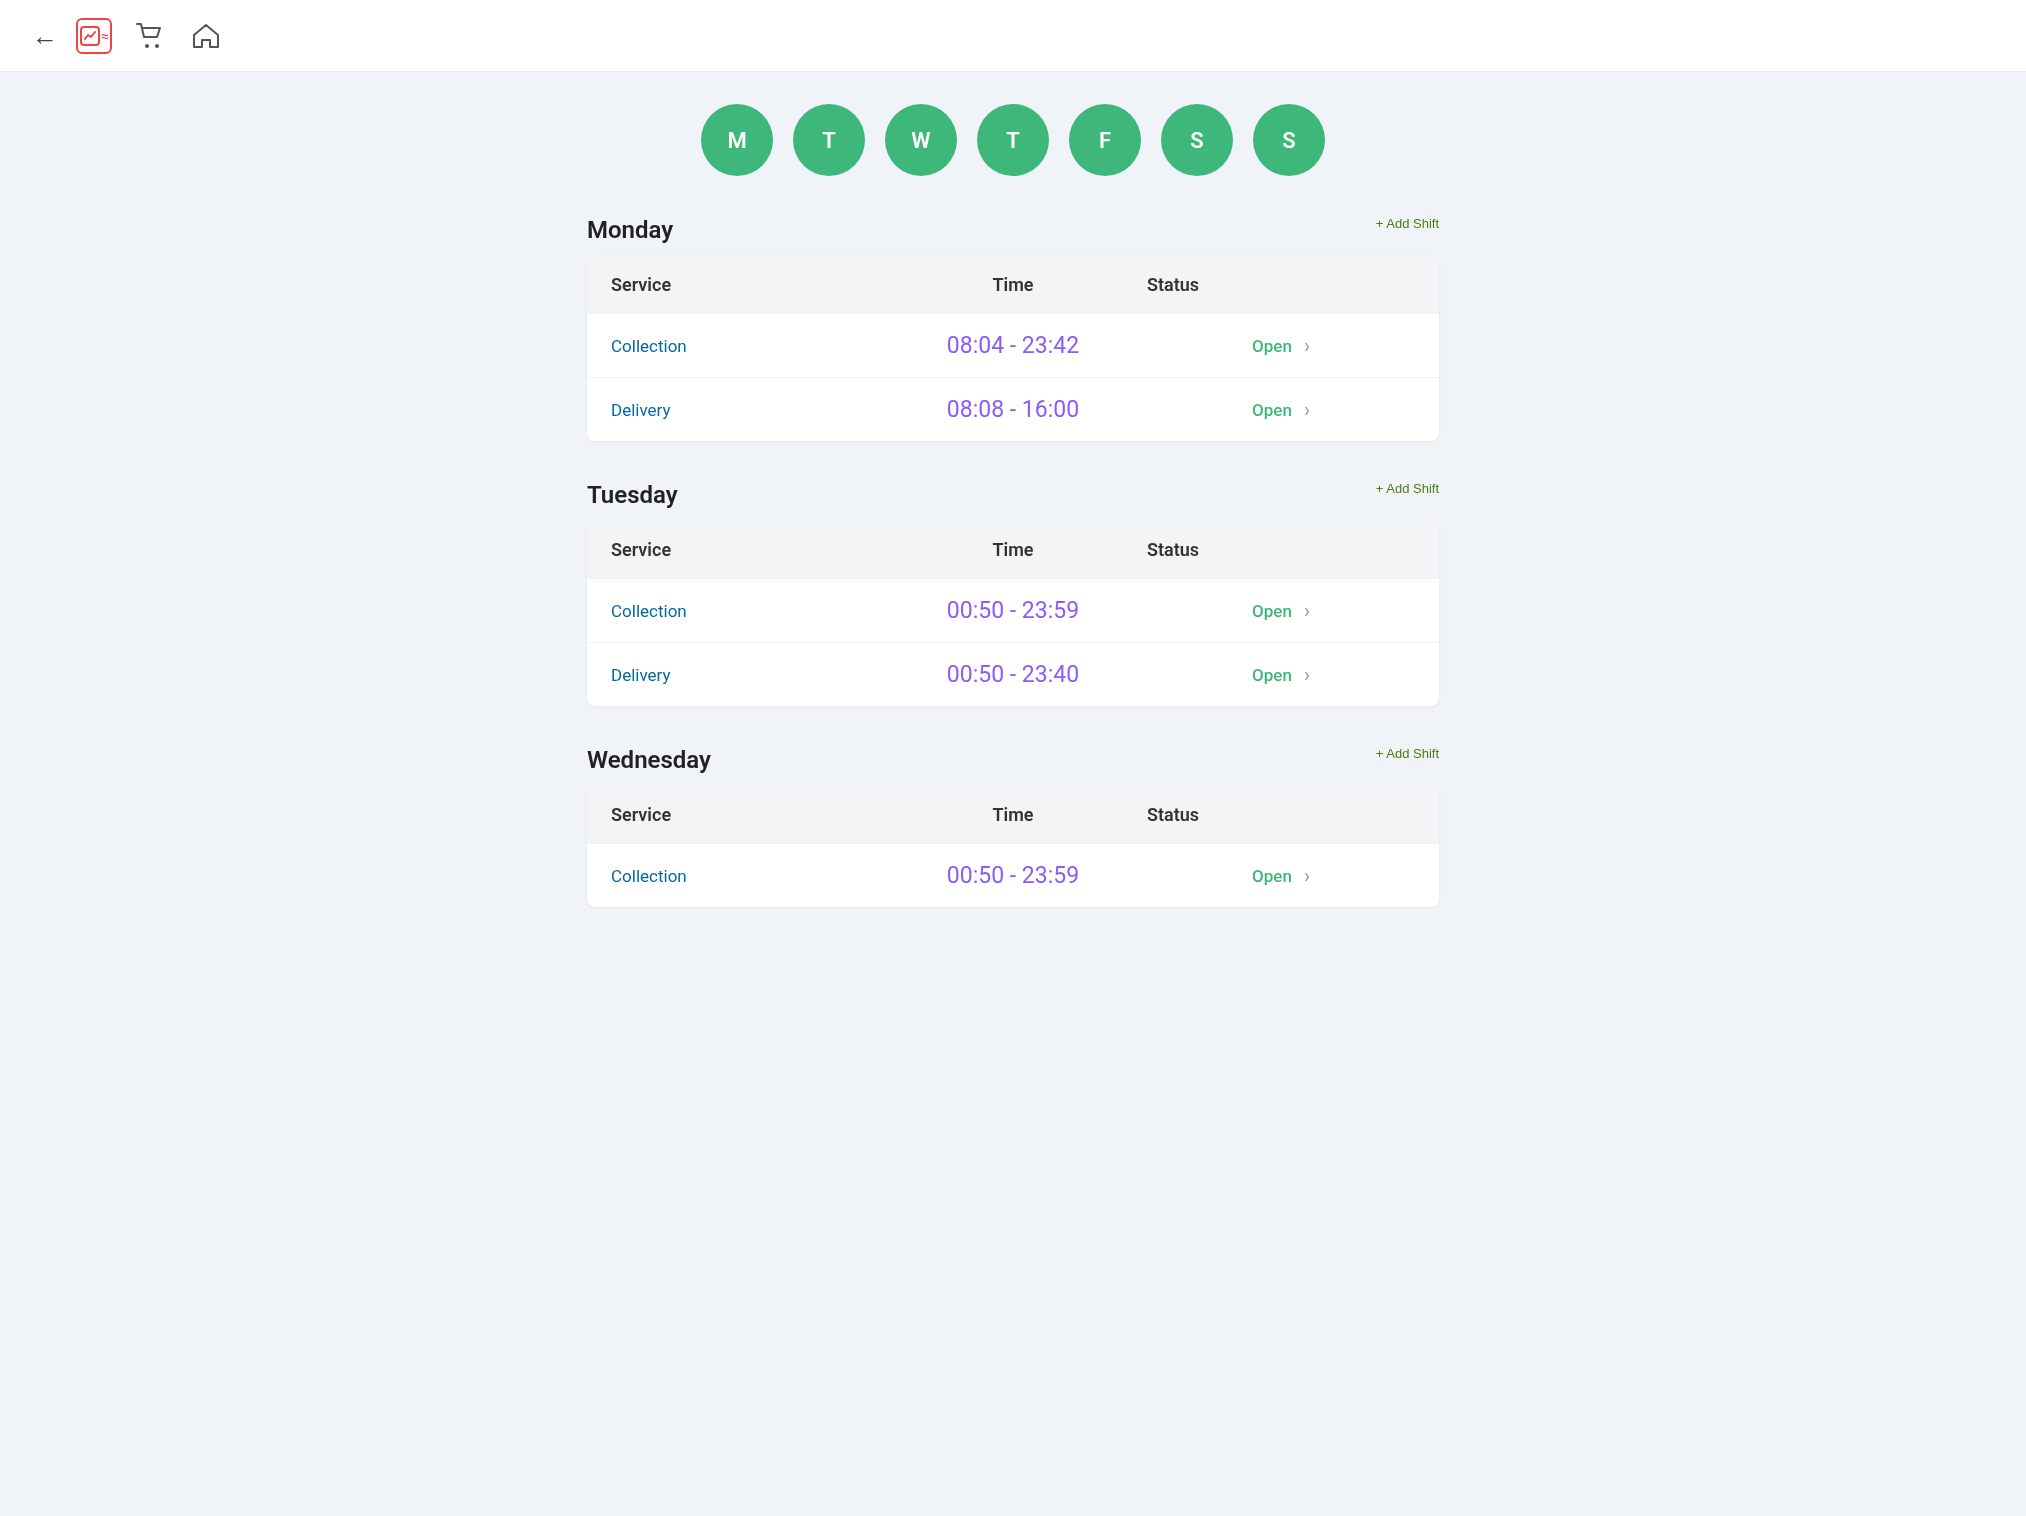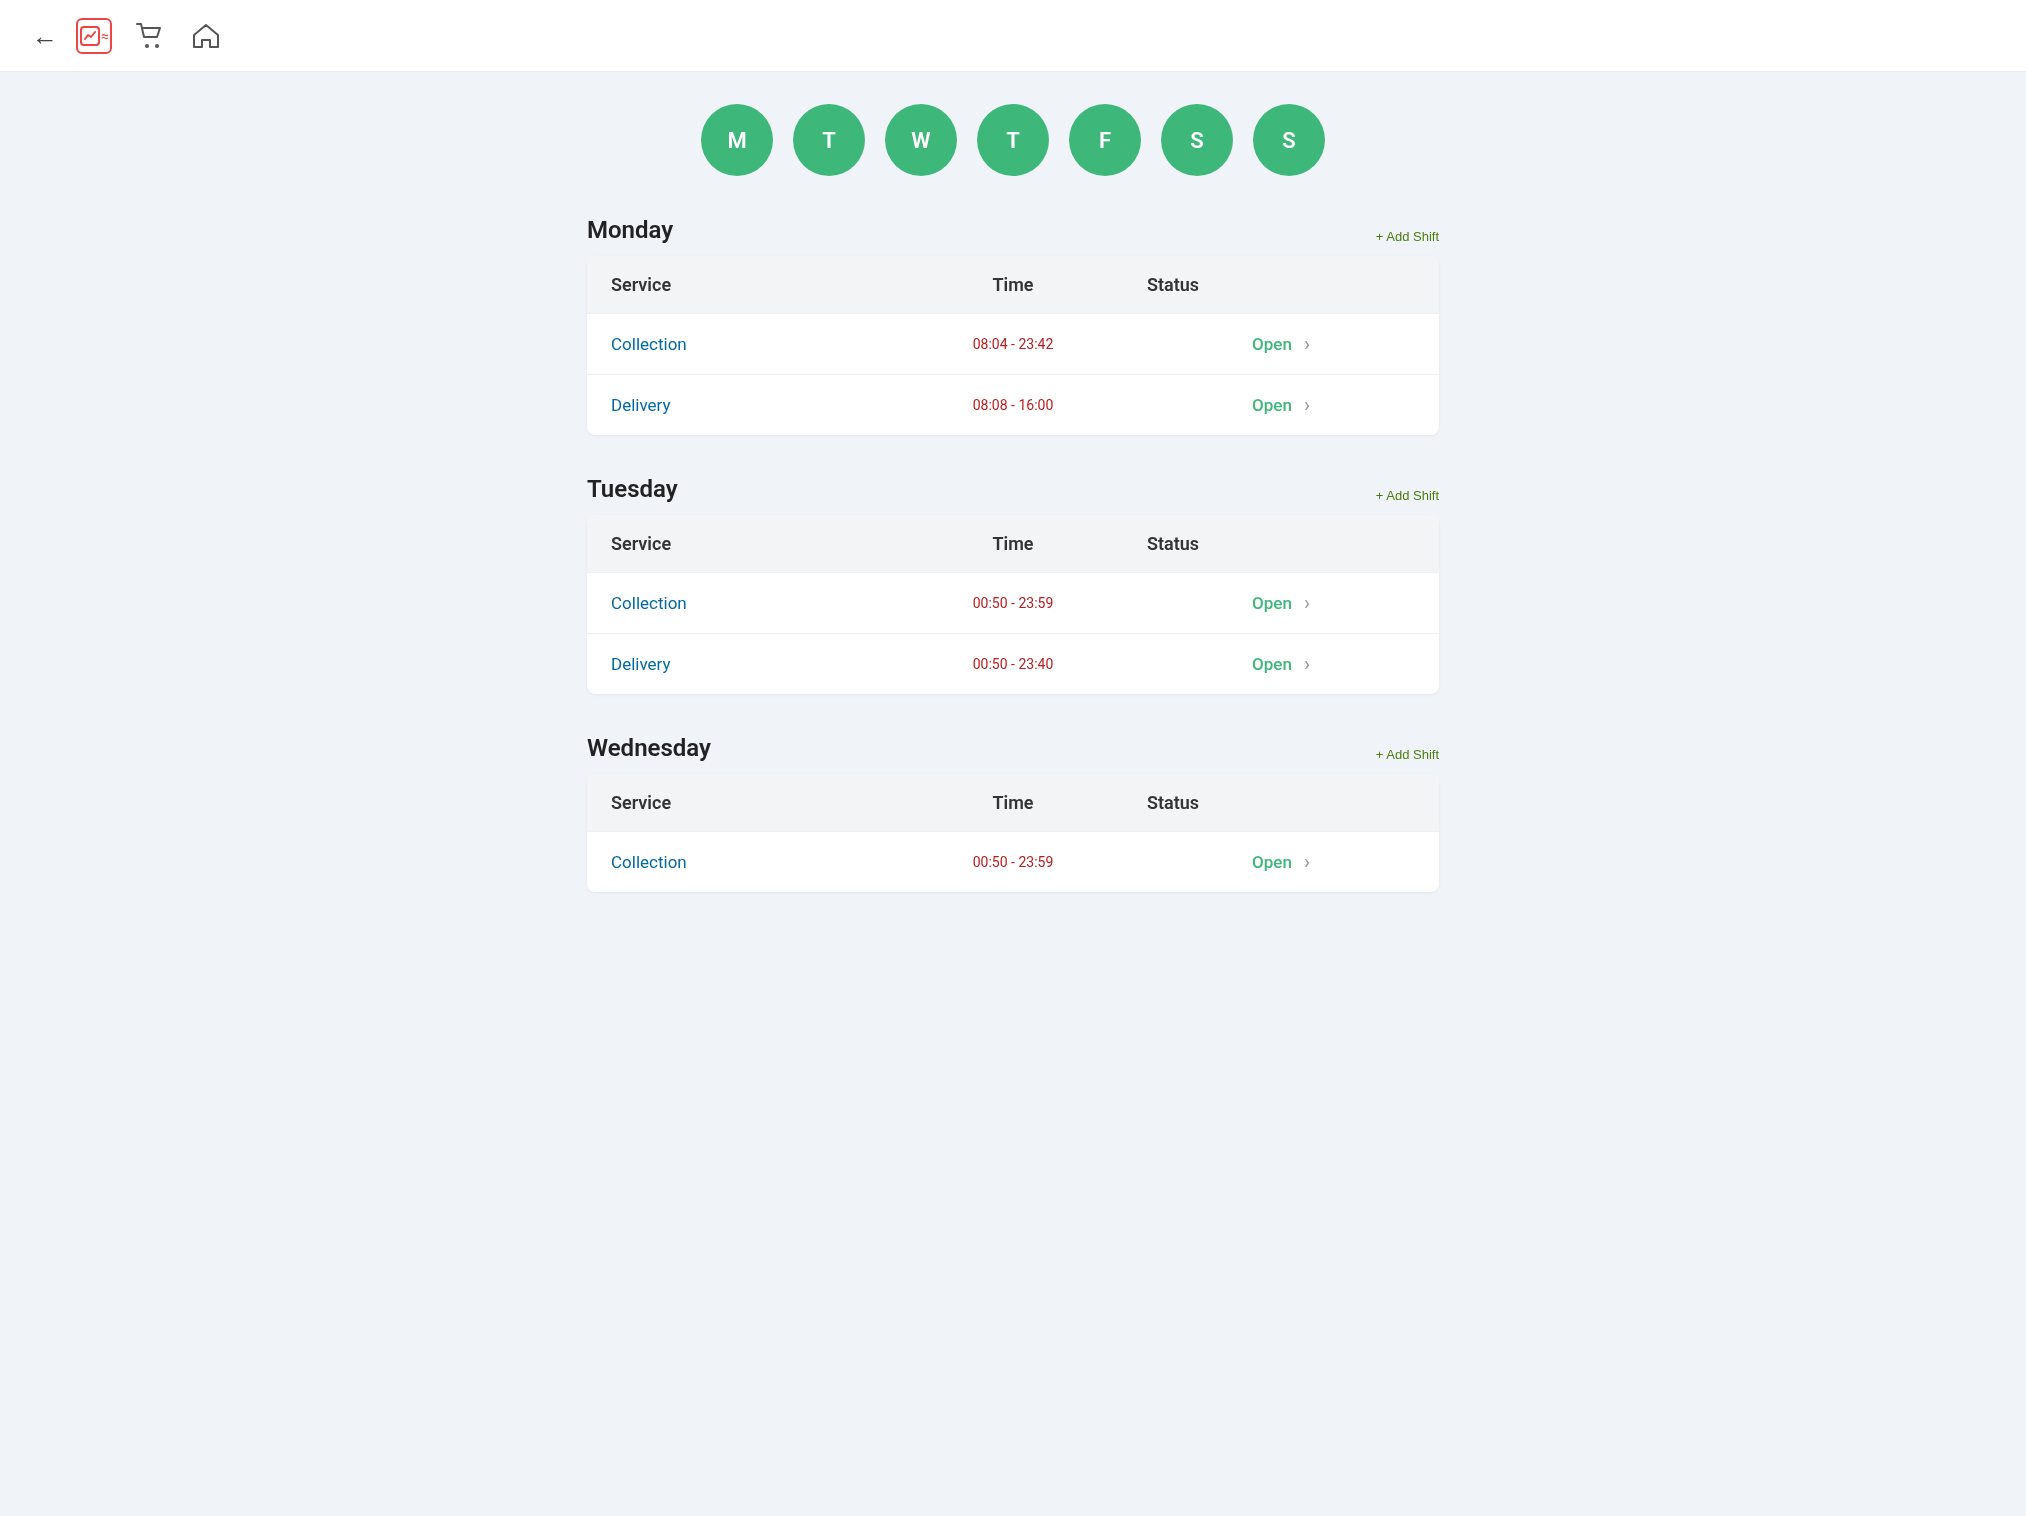--- a/index.html
+++ b/index.html
@@ -110,21 +110,21 @@
     }
 
     
     .day-section {
       margin-bottom: 40px;
     }
 
     .day-header {
       display: flex;
       justify-content: space-between;
-      align-items: flex-end;
+      align-items: flex-start;
       margin-bottom: 12px;
     }
 
     .day-name {
       font-size: 24px;
       font-weight: 600;
       color: #222;
     }
 
     .add-shift {
@@ -173,22 +173,22 @@
       border-top: 1px solid #f0f0f0;
       align-items: center;
     }
 
     .row-service {
       font-size: 17px;
       color: #0369a1;
     }
 
     .row-time {
-      font-size: 14px;
-      color: #b91c1c;
+      font-size: 23px;
+      color: #8b5cf6;
       text-align: center;
     }
 
     .row-status {
       display: flex;
       align-items: center;
       justify-content: center;
       gap: 12px;
     }
 

